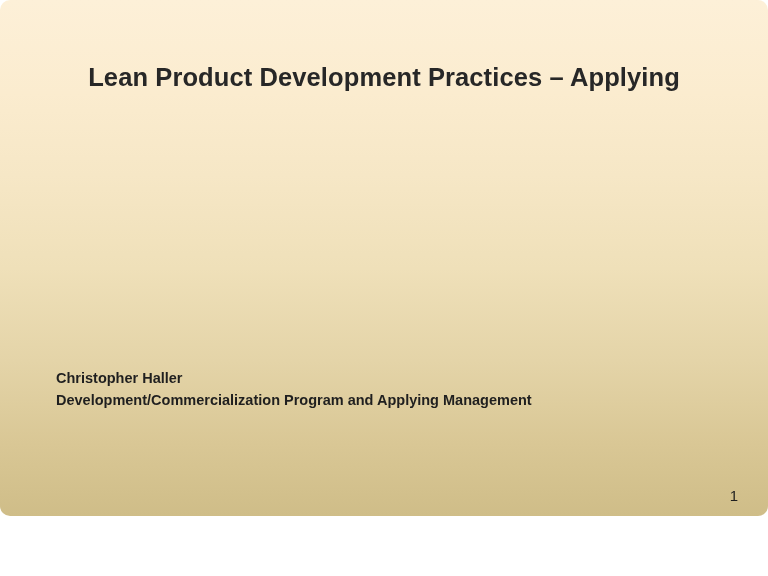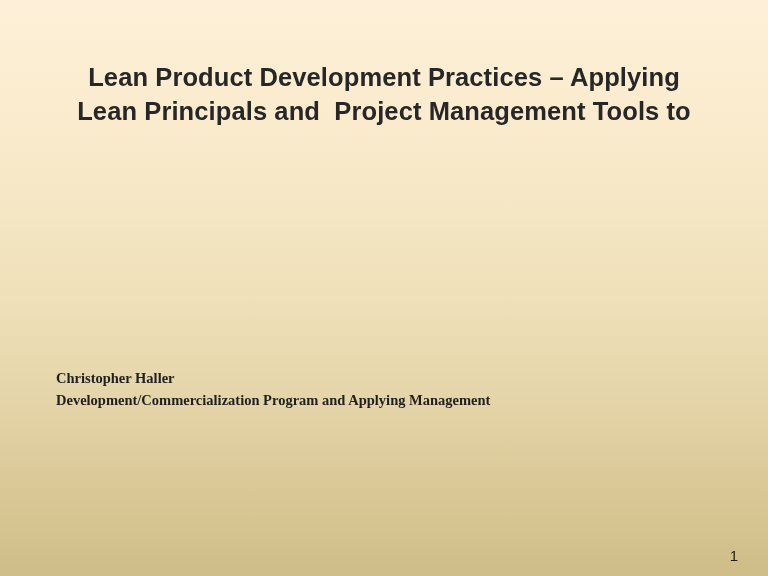--- a/index.html
+++ b/index.html
@@ -8,31 +8,32 @@
   }
   body {
     width: 768px;
     height: 576px;
     overflow: hidden;
     font-family: "Liberation Sans", sans-serif;
   }
   .slide {
     position: relative;
     width: 768px;
-    height: 576px;
+    height: 516px;
     box-sizing: border-box;
     background: linear-gradient(to bottom,
         #fdf0d8 0%,
         #fbeccf 18%,
         #f6e7c6 34%,
         #efe0b9 52%,
         #e4d4a8 70%,
         #d9c795 86%,
         #cfbd88 100%);
     overflow: hidden;
+    border-radius: 10px;
   }
   .title-block {
     position: absolute;
     left: 56px;
     top: 60px;
     width: 656px;
     text-align: center;
   }
   .title-line {
     font-size: 25.5px;
@@ -48,39 +49,37 @@
     top: 368px;
     width: 660px;
     text-align: left;
   }
   .author-line {
     font-size: 14.5px;
     font-weight: bold;
     color: #1f1f1f;
     line-height: 1.5;
     white-space: pre;
-    font-family: Liberation Serif, serif;
   }
   .page-number {
     position: absolute;
     right: 30px;
     bottom: 12px;
     font-size: 15px;
     color: #1f1f1f;
     font-weight: normal;
   }
 </style>
 </head>
 <body>
 
 <div class="slide">
 
   <div class="title-block">
     <div class="title-line">Lean Product Development Practices – Applying</div>
-    <div class="title-line">Lean Principals and  Project Management Tools to</div>
   </div>
 
   <div class="author-block">
     <div class="author-line">Christopher Haller</div>
     <div class="author-line">Development/Commercialization Program and Applying Management</div>
   </div>
 
   <div class="page-number">1</div>
 
 </div>

